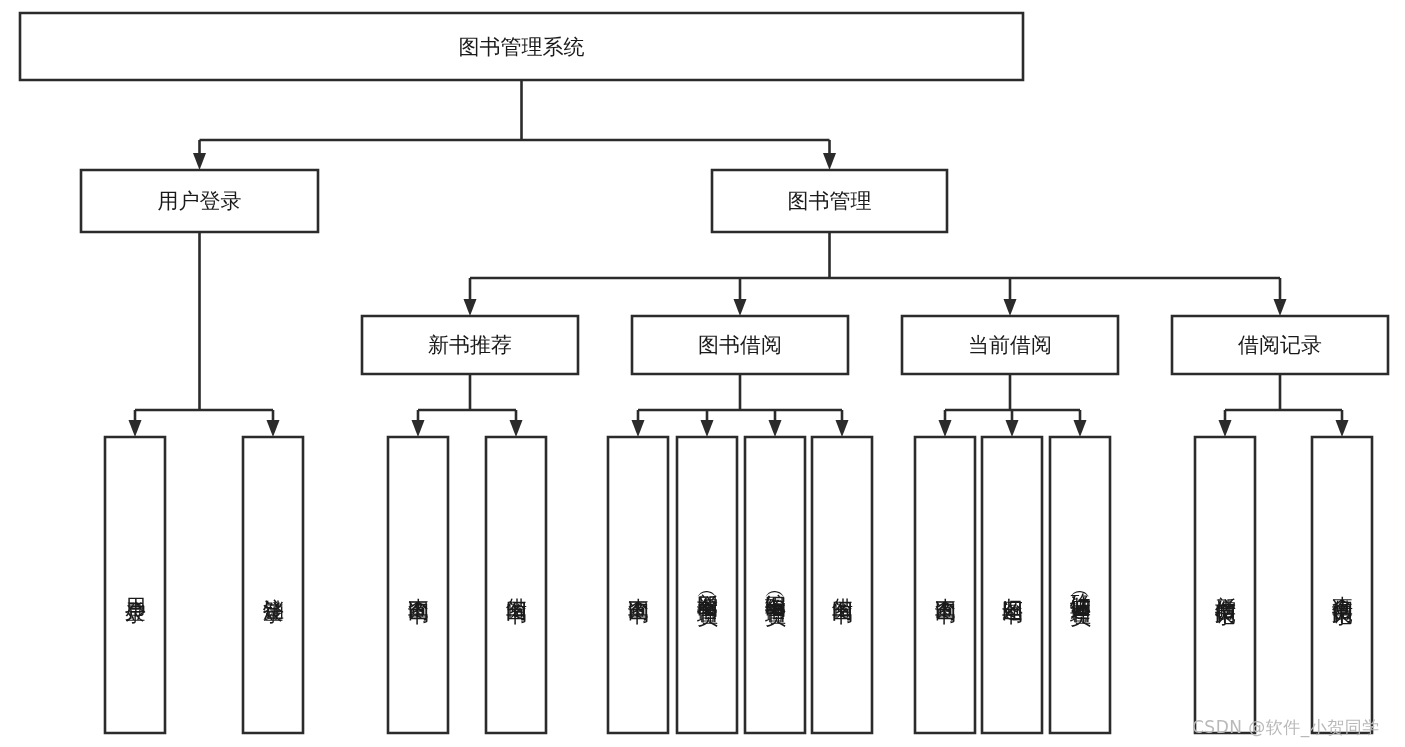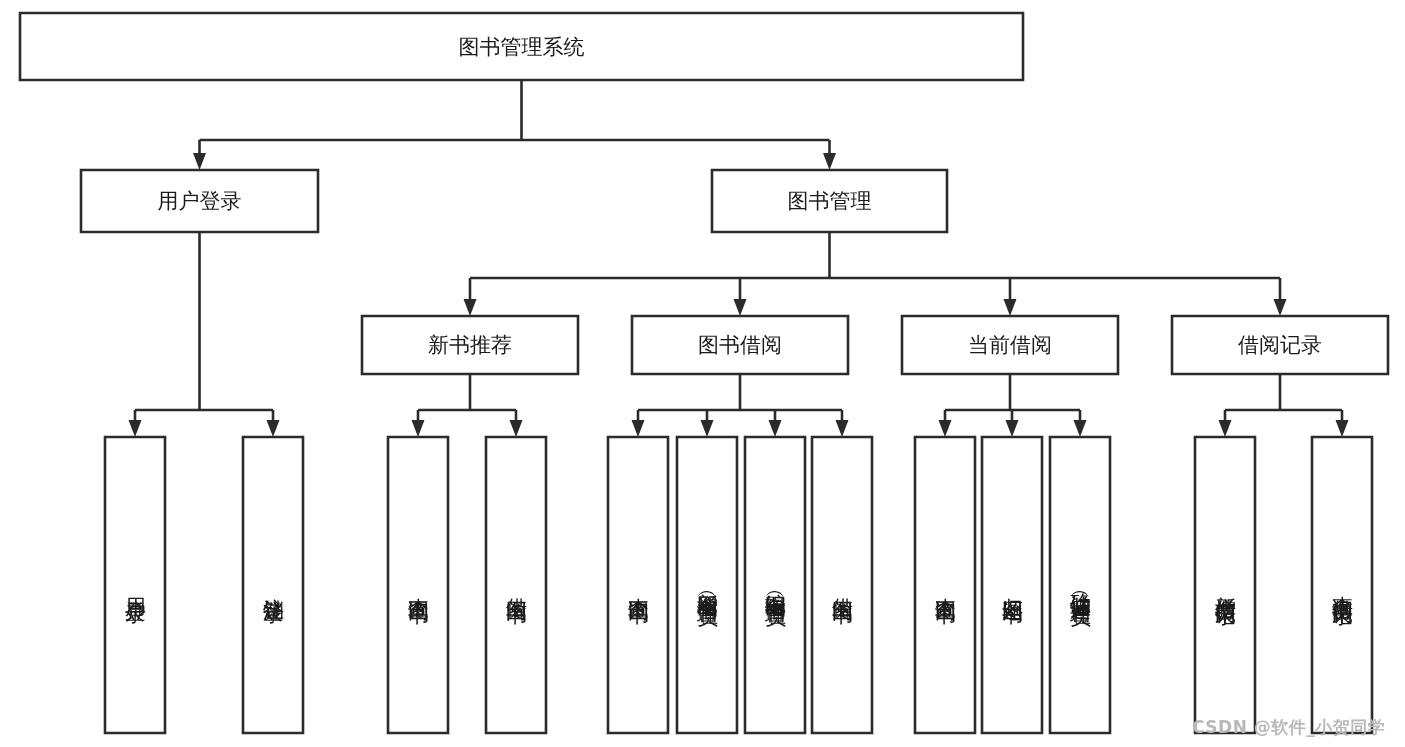--- a/index.html
+++ b/index.html
@@ -67,21 +67,20 @@
     pointer-events: none;
     white-space: nowrap;
   }
   .watermark {
     position: absolute;
     font-family: "DejaVu Sans", "Liberation Sans", sans-serif;
     font-size: 17px;
     color: #b9b9b9;
     letter-spacing: 0.5px;
     white-space: nowrap;
-    font-weight: bold;
   }
 </style>
 </head>
 <body>
 
 <div id="diagram-root">
   <svg id="tree-svg" viewBox="0 0 1405 747">
     <g id="connector-layer">
         <g>
           <path class="connector" d="M 521.5 80 L 521.5 140"></path>

